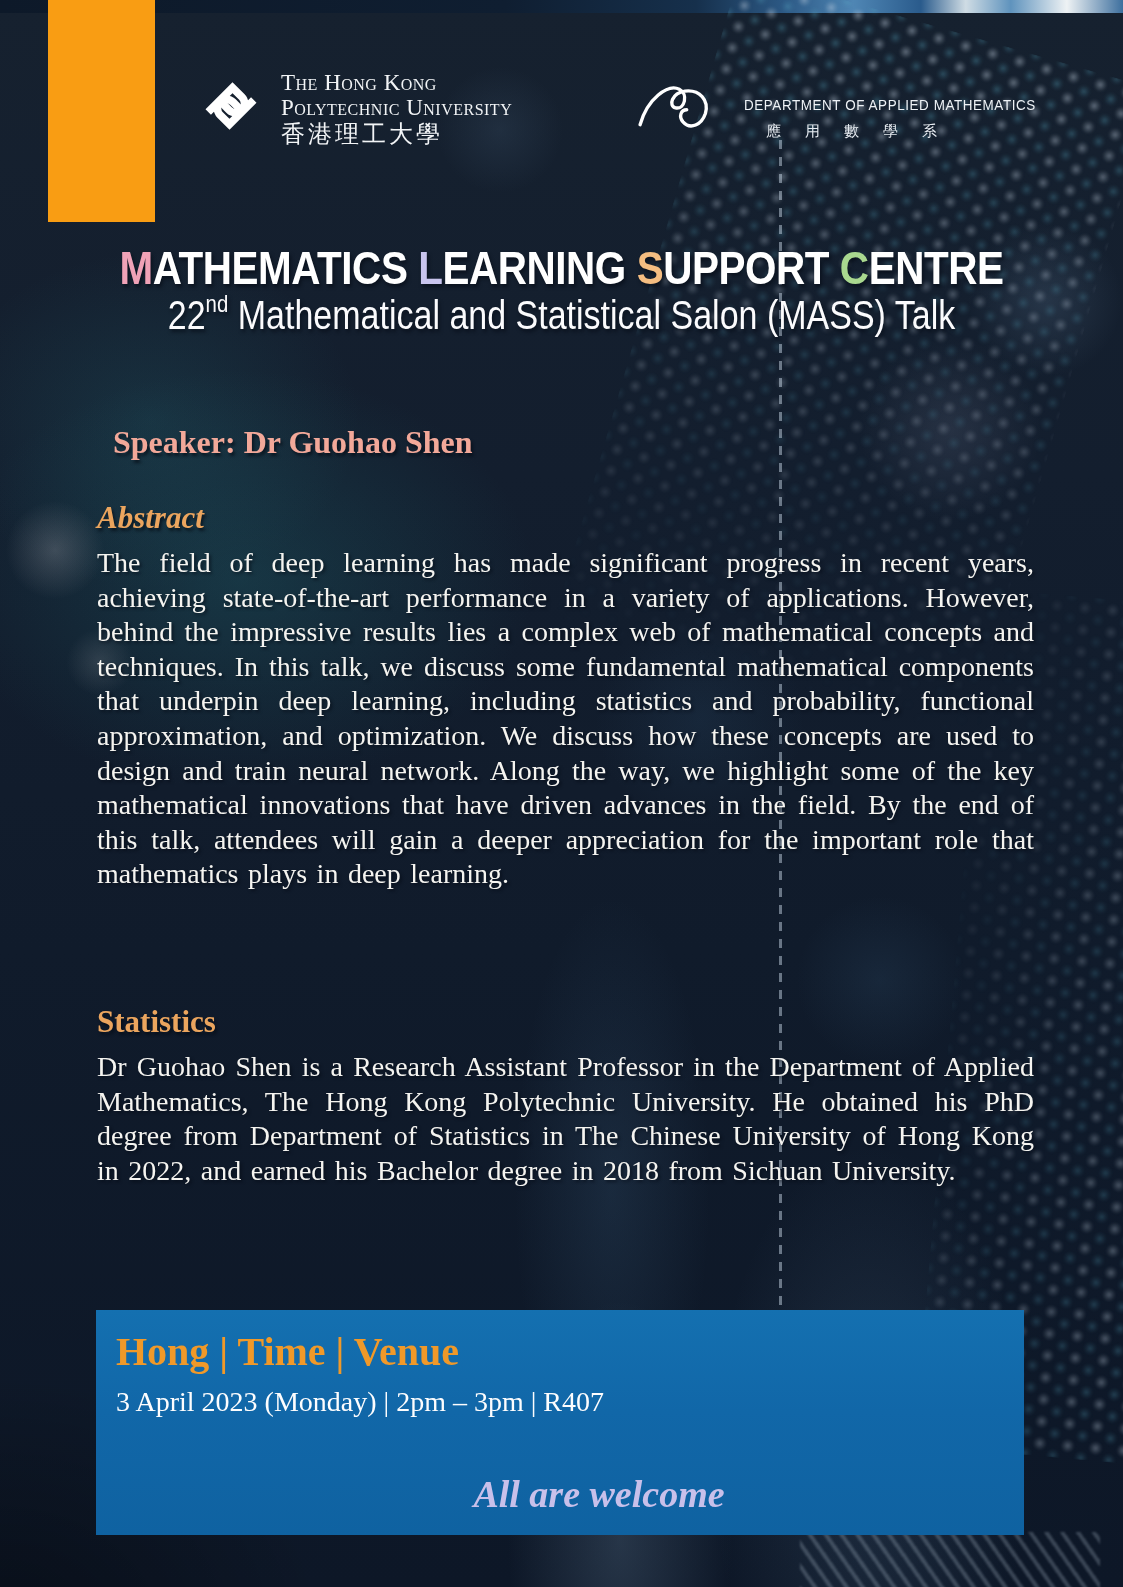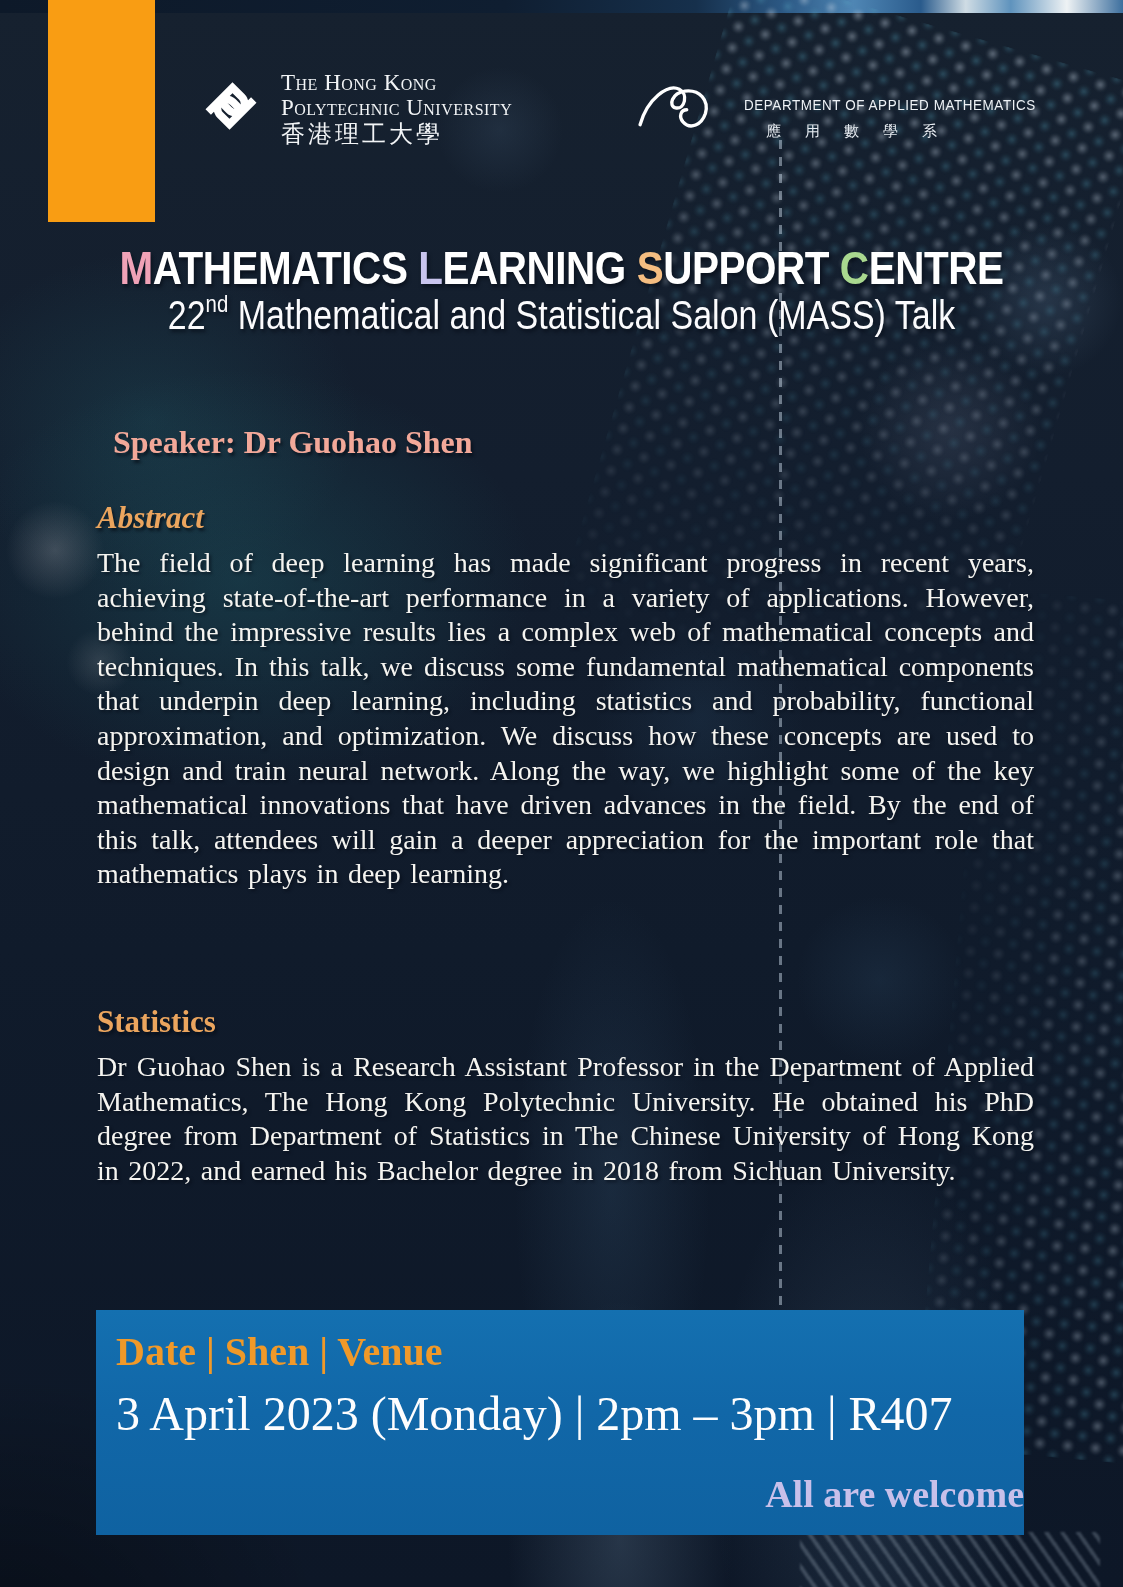--- a/index.html
+++ b/index.html
@@ -85,23 +85,23 @@
   .abstract-h{left:97px;top:500px;font-style:italic;}
   .bio-h{left:97px;top:1004px;}
   .body-text{left:97px;top:546px;width:937px;font-size:28px;line-height:34.6px;
     color:#f5f4f0;text-align:justify;word-spacing:2.5px;
     text-shadow:2px 2px 3px rgba(5,10,20,.6);}
   .bio-b{top:1050px;}
   
   .event-box{left:96px;top:1310px;width:928px;height:225px;
     background:linear-gradient(180deg,#1470b0 0%, #1167a8 45%, #0f62a1 100%);}
   .event-heading{position:absolute;left:20px;top:18px;font-size:40px;font-weight:bold;color:#f09929;}
-  .event-details{position:absolute;left:20px;top:76px;font-size:48px;color:#fdfdfe;}
+  .event-details{position:absolute;left:20px;top:76px;font-size:28px;color:#fdfdfe;}
   .event-welcome{position:absolute;left:0;top:162px;width:928px;padding-left:78px;
-    box-sizing:border-box;text-align:right;font-size:38px;font-weight:bold;color:#c8c0ea;}
+    box-sizing:border-box;text-align:center;font-size:38px;font-weight:bold;color:#c8c0ea;font-style:italic;}
 </style>
 </head>
 <body>
 
 <div class="poster">
 
   <div class="layer top-strip"></div>
   <div class="layer dots dots-a"></div>
   <div class="layer dots dots-b"></div>
   <div class="layer dashed-line"></div>
@@ -134,18 +134,18 @@
 
   <div class="layer speaker">Speaker: Dr Guohao Shen</div>
 
   <div class="layer sec-heading abstract-h">Abstract</div>
   <div class="layer body-text">The field of deep learning has made significant progress in recent years, achieving state-of-the-art performance in a variety of applications. However, behind the impressive results lies a complex web of mathematical concepts and techniques. In this talk, we discuss some fundamental mathematical components that underpin deep learning, including statistics and probability, functional approximation, and optimization. We discuss how these concepts are used to design and train neural network. Along the way, we highlight some of the key mathematical innovations that have driven advances in the field. By the end of this talk, attendees will gain a deeper appreciation for the important role that mathematics plays in deep learning.</div>
 
   <div class="layer sec-heading bio-h">Statistics</div>
   <div class="layer body-text bio-b">Dr Guohao Shen is a Research Assistant Professor in the Department of Applied Mathematics, The Hong Kong Polytechnic University. He obtained his PhD degree from Department of Statistics in The Chinese University of Hong Kong in 2022, and earned his Bachelor degree in 2018 from Sichuan University.</div>
 
   <div class="layer event-box">
-    <div class="event-heading">Date | Shen | Venue</div>
+    <div class="event-heading">Hong | Time | Venue</div>
     <div class="event-details">3 April 2023 (Monday) | 2pm – 3pm | R407</div>
     <div class="event-welcome">All are welcome</div>
   </div>
 
 </div>
 
 </body></html>

